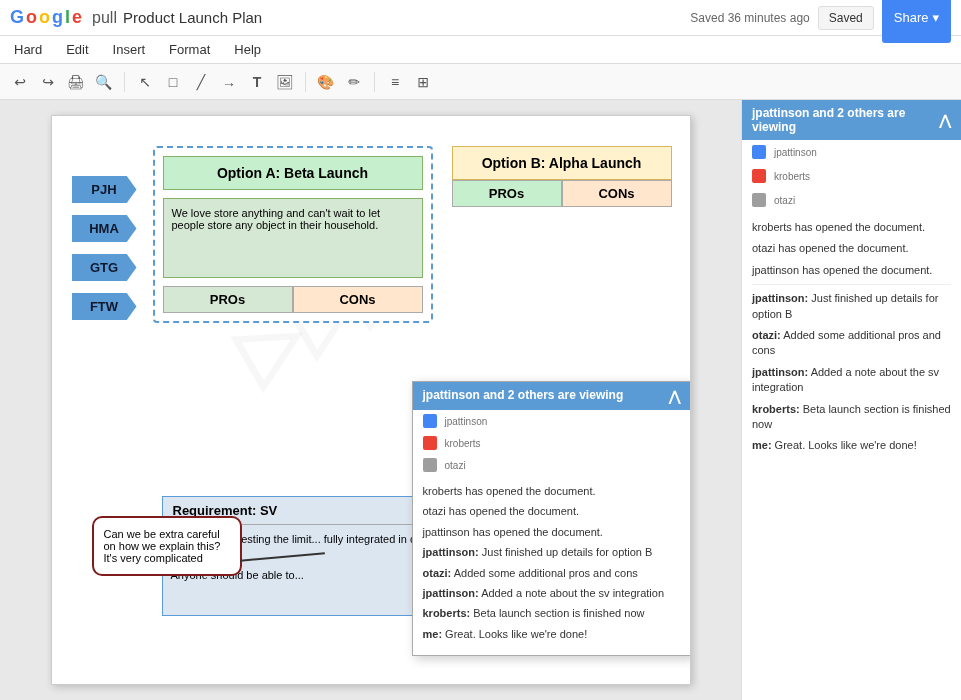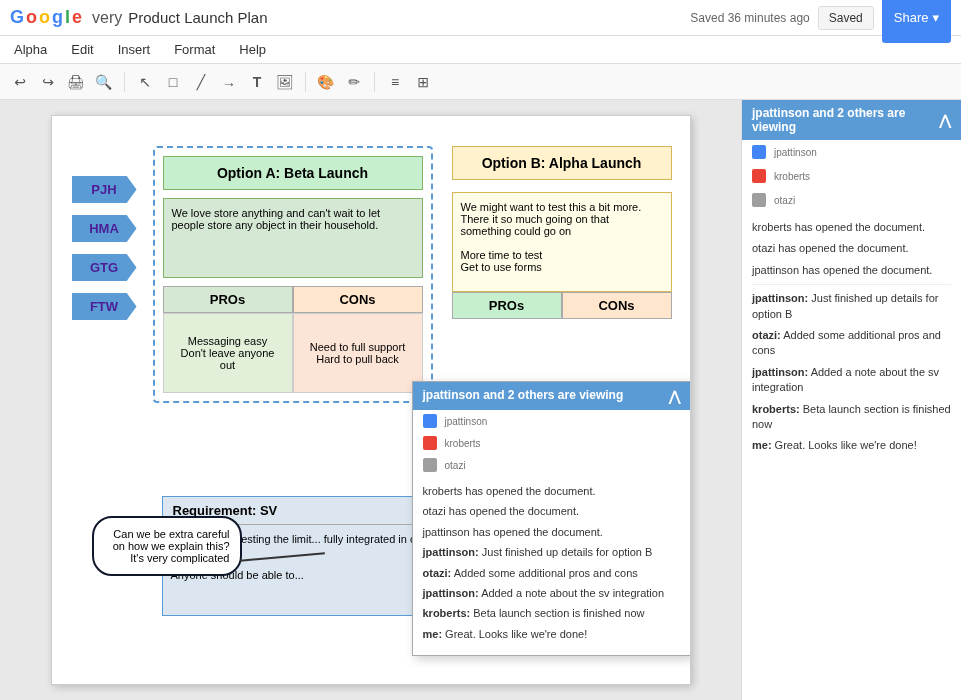--- a/index.html
+++ b/index.html
@@ -30,46 +30,46 @@
 
     
     #main { display: flex; height: calc(700px - 100px); }
 
     
     #doc-area { flex: 1; background: #e8e8e8; padding: 15px; overflow: hidden; position: relative; }
     #doc-canvas { background: white; width: 640px; height: 570px; margin: 0 auto; position: relative; border: 1px solid #ccc; box-shadow: 2px 2px 8px rgba(0,0,0,0.2); overflow: hidden; }
 
     
     .arrows-section { position: absolute; left: 20px; top: 60px; display: flex; flex-direction: column; gap: 12px; }
-    .arrow-btn { background: #5b9bd5; color: #4c1d95; font-weight: bold; font-size: 13px; padding: 6px 12px; clip-path: polygon(0 0, 85% 0, 100% 50%, 85% 100%, 0 100%); min-width: 65px; text-align: center; }
+    .arrow-btn { background: #5b9bd5; color: #0f172a; font-weight: bold; font-size: 13px; padding: 6px 12px; clip-path: polygon(0 0, 85% 0, 100% 50%, 85% 100%, 0 100%); min-width: 65px; text-align: center; }
 
     
     .option-a-box { position: absolute; left: 101px; top: 30px; width: 280px; border: 2px dashed #5b9bd5; border-radius: 4px; padding: 8px; background: #fff; }
     .option-a-title { background: #c6efce; border: 1px solid #82b366; text-align: center; font-weight: bold; font-size: 14px; padding: 8px; margin-bottom: 8px; }
     .option-a-desc { background: #d5e8d4; border: 1px solid #82b366; padding: 8px; font-size: 11px; min-height: 80px; margin-bottom: 8px; }
     .pros-header { flex: 1; background: #d5e8d4; border: 1px solid #aaa; text-align: center; padding: 5px; font-weight: bold; font-size: 13px; }
     .cons-header { flex: 1; background: #ffe6cc; border: 1px solid #aaa; text-align: center; padding: 5px; font-weight: bold; font-size: 13px; }
     .pros-body { flex: 1; background: #e2f0d9; border: 1px solid #ccc; padding: 8px; text-align: center; font-size: 11px; min-height: 80px; display: flex; align-items: center; justify-content: center; }
     .cons-body { flex: 1; background: #fce4d6; border: 1px solid #ccc; padding: 8px; text-align: center; font-size: 11px; min-height: 80px; display: flex; align-items: center; justify-content: center; }
 
     
     .option-b-box { position: absolute; left: 400px; top: 30px; width: 220px; }
-    .option-b-title { background: #fff2cc; border: 1px solid #d6b656; text-align: center; font-weight: bold; font-size: 14px; padding: 8px; margin-bottom: 12px; }
+    .option-b-title { background: #fff2cc; border: 1px solid #d6b656; text-align: center; font-weight: bold; font-size: 14px; padding: 8px; margin-bottom: 0; }
     .option-b-desc { background: #fffde7; border: 1px solid #d6b656; padding: 8px; font-size: 11px; min-height: 100px; overflow: hidden; }
     .option-b-pros-cons-header { display: flex; }
     .option-b-pros-header { flex: 1; background: #c6efce; border: 1px solid #aaa; text-align: center; padding: 5px; font-weight: bold; font-size: 13px; }
     .option-b-cons-header { flex: 1; background: #ffe6cc; border: 1px solid #aaa; text-align: center; padding: 5px; font-weight: bold; font-size: 13px; }
 
     
     .requirement-box { position: absolute; left: 110px; top: 380px; width: 360px; border: 1px solid #5b9bd5; background: #dce6f1; padding: 0; }
     .requirement-title { background: #dce6f1; border-bottom: 1px solid #aaa; padding: 6px 10px; font-size: 13px; font-weight: bold; }
     .requirement-body { padding: 8px; font-size: 11px; min-height: 90px; background: #dce6f1; }
 
     
-    .comment-bubble { position: absolute; left: 40px; top: 400px; width: 150px; border: 2px solid #0f172a; border-radius: 20px; background: #fff; padding: 10px; font-size: 11px; text-align: right; }
+    .comment-bubble { position: absolute; left: 40px; top: 400px; width: 150px; border: 2px solid #7f1d1d; border-radius: 10px; background: #fff; padding: 10px; font-size: 11px; text-align: left; }
 
     
     #side-panel { width: 220px; background: #fff; border-left: 1px solid #ddd; overflow-y: auto; }
     .viewers-header { background: #5b9bd5; color: white; padding: 6px 10px; font-size: 12px; font-weight: bold; display: flex; justify-content: space-between; align-items: center; }
     .collapse-btn { color: white; cursor: pointer; font-size: 14px; }
     .viewer-item { display: flex; align-items: center; gap: 8px; padding: 5px 10px; }
     .viewer-avatar { width: 14px; height: 14px; border-radius: 2px; }
     .avatar-blue { background: #4285F4; }
     .avatar-red { background: #EA4335; }
     .avatar-gray { background: #9E9E9E; }
@@ -96,35 +96,35 @@
 <div id="topbar">
   <div id="topbar-left">
     <div class="google-logo">
       <span class="g-blue">G</span>
         <span class="g-red">o</span>
         <span class="g-yellow">o</span>
         <span class="g-blue">g</span>
         <span class="g-green">l</span>
         <span class="g-red">e</span>
     </div>
-    <span class="docs-word">very</span>
+    <span class="docs-word">pull</span>
     <span style="font-size:15px;color:#333;margin-left:0;">Product Launch Plan</span>
   </div>
   <div id="topbar-right">
     <span class="saved-text">Saved 36 minutes ago</span>
     <button class="saved-btn">Saved</button>
     <button class="share-btn">
       <span>Share</span>
       <span>▾</span>
     </button>
   </div>
 </div>
 
 <div id="menubar">
-  <span class="menu-item">Alpha</span>
+  <span class="menu-item">Hard</span>
   <span class="menu-item">Edit</span>
   <span class="menu-item">Insert</span>
   <span class="menu-item">Format</span>
   <span class="menu-item">Help</span>
 </div>
 
 <div id="toolbar">
   <div class="toolbar-btn">↩</div>
   <div class="toolbar-btn">↪</div>
   <div class="toolbar-btn">🖨</div>
@@ -163,32 +163,24 @@
       <div class="option-a-box">
         <div class="option-a-title">Option A: Beta Launch</div>
         <div class="option-a-desc">
           <div>We love store anything and can't wait to let people store any object in their household.</div>
           <br>
         </div>
         <div style="display:flex;">
           <div class="pros-header">PROs</div>
           <div class="cons-header">CONs</div>
         </div>
-        <div style="display:flex;">
-          <div class="pros-body">Messaging easy<br>Don't leave anyone out</div>
-          <div class="cons-body">Need to full support<br>Hard to pull back</div>
-        </div>
       </div>
 
       <div class="option-b-box">
         <div class="option-b-title">Option B: Alpha Launch</div>
-        <div class="option-b-desc" style="background:#fffde7; border:1px solid #d6b656; padding:8px; font-size:11px; min-height:100px;">
-          We might want to test this a bit more. There it so much going on that something could go on<br><br>
-          More time to test<br>Get to use forms
-        </div>
         <div class="option-b-pros-cons-header">
           <div class="option-b-pros-header">PROs</div>
           <div class="option-b-cons-header">CONs</div>
         </div>
       </div>
 
       <div class="requirement-box">
         <div class="requirement-title">Requirement: SV</div>
         <div class="requirement-body">
           We are really testing the limit... fully integrated in order to make... efficient eno...<br><br>

